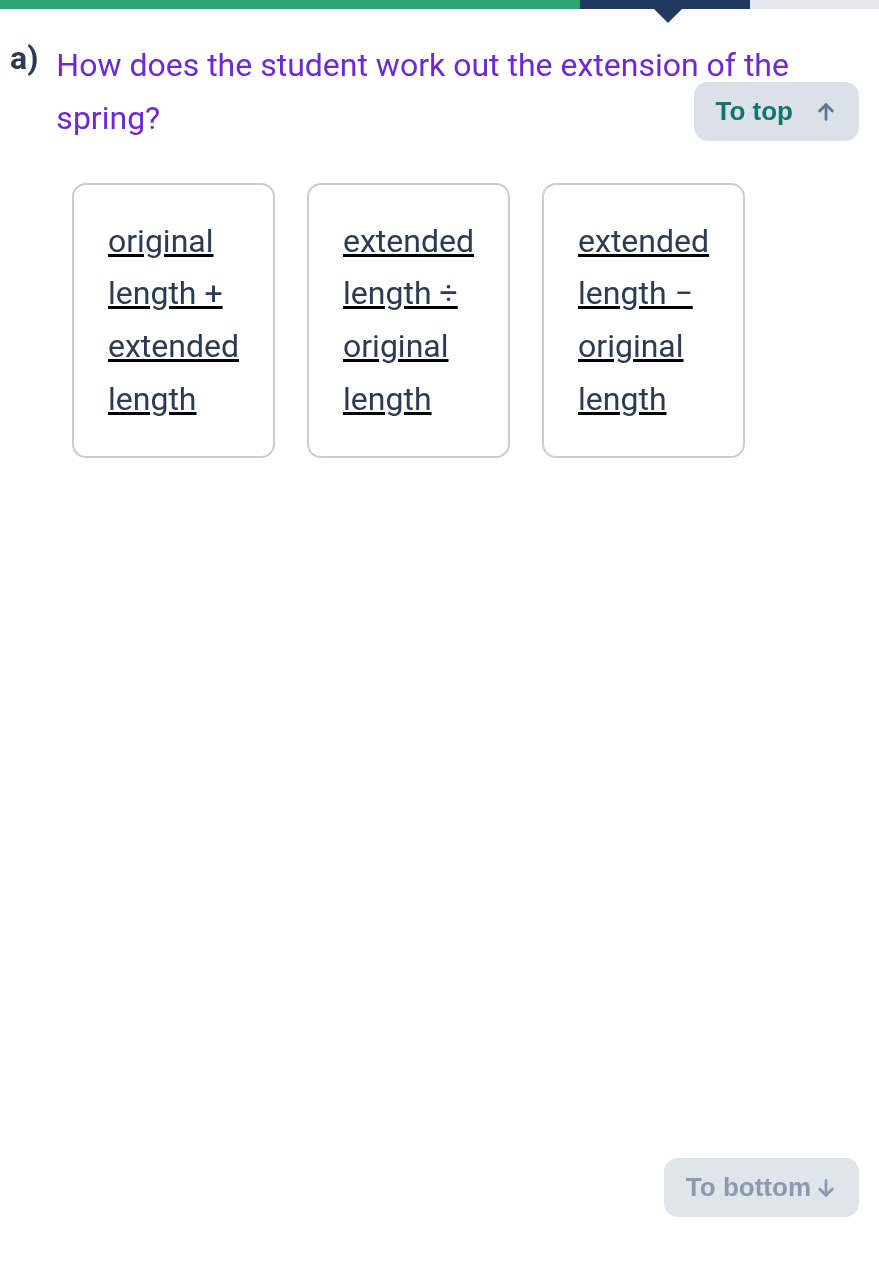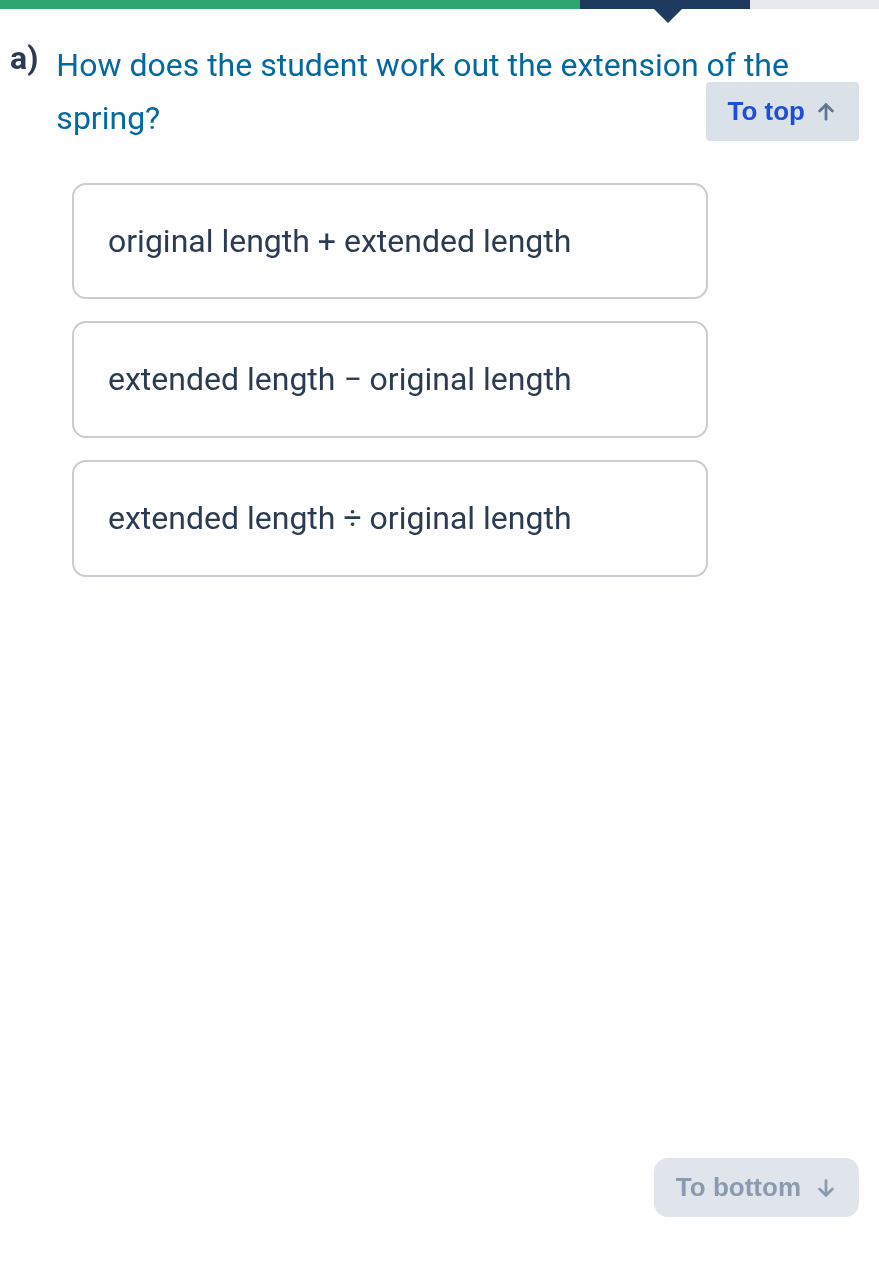--- a/index.html
+++ b/index.html
@@ -52,72 +52,72 @@
     gap: 18px;
   }
   .part-label {
     font-weight: 700;
     font-size: 32px;
     color: #2a3b52;
     flex-shrink: 0;
   }
   .question-text {
     font-size: 32px;
-    color: #0369a1;
+    color: #6d28d9;
     line-height: 1.65;
     flex: 1;
   }
   .options {
     margin-top: 38px;
     margin-left: 62px;
     display: flex;
-    flex-direction: column;
-    gap: 22px;
+    gap: 32px;
     width: 636px;
+    text-decoration: underline;
   }
   .option {
     border: 2px solid #c9ccd1;
     border-radius: 14px;
     padding: 30px 34px;
     font-size: 32px;
     color: #2a3b52;
     line-height: 1.65;
     cursor: pointer;
     background: #ffffff;
   }
   .to-top-btn {
     position: absolute;
     top: 82px;
     right: 20px;
     background: #dbe1e8;
-    color: #1d4ed8;
+    color: #0f766e;
     border: none;
-    border-radius: 4px;
+    border-radius: 14px;
     padding: 14px 22px;
     font-size: 26px;
     font-weight: 600;
     display: flex;
     align-items: center;
-    gap: 10px;
+    gap: 22px;
     cursor: pointer;
   }
   .to-bottom-btn {
     position: absolute;
     bottom: 50px;
     right: 20px;
     background: rgba(219, 225, 232, 0.85);
     color: #8a9bb0;
     border: none;
     border-radius: 14px;
     padding: 14px 22px;
     font-size: 26px;
     font-weight: 600;
     display: flex;
     align-items: center;
-    gap: 14px;
+    gap: 4px;
     cursor: pointer;
   }
   .arrow-icon {
     width: 22px;
     height: 22px;
   }
 </style>
 </head>
 <body>
 
@@ -129,22 +129,22 @@
 <div class="progress-pointer"></div>
 
 <div class="content">
   <div class="question-row">
     <div class="part-label">a)</div>
     <div class="question-text">How does the student work out the extension of the spring?</div>
   </div>
 
   <div class="options">
     <div class="option">original length + extended length</div>
+    <div class="option">extended length ÷ original length</div>
     <div class="option">extended length − original length</div>
-    <div class="option">extended length ÷ original length</div>
   </div>
 </div>
 
 <button class="to-top-btn">
   <span>To top</span>
   <svg class="arrow-icon" viewBox="0 0 24 24" fill="none" stroke="#5f7690" stroke-width="3" stroke-linecap="round" stroke-linejoin="round">
     <line x1="12" y1="20" x2="12" y2="4"></line>
     <polyline points="5 11 12 4 19 11"></polyline>
   </svg>
 </button>

